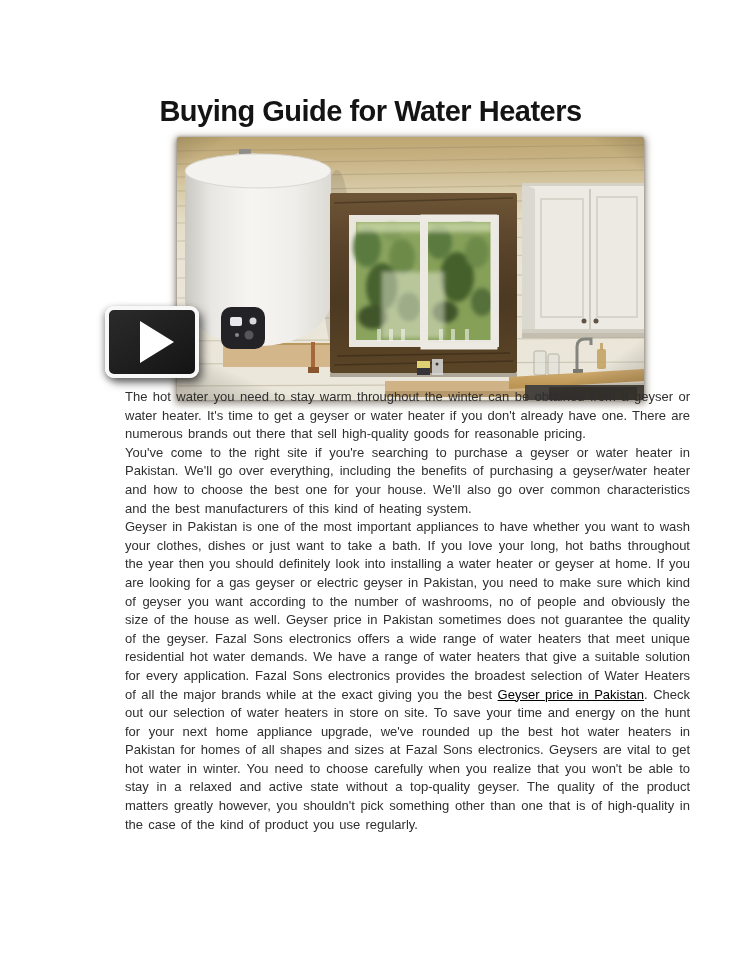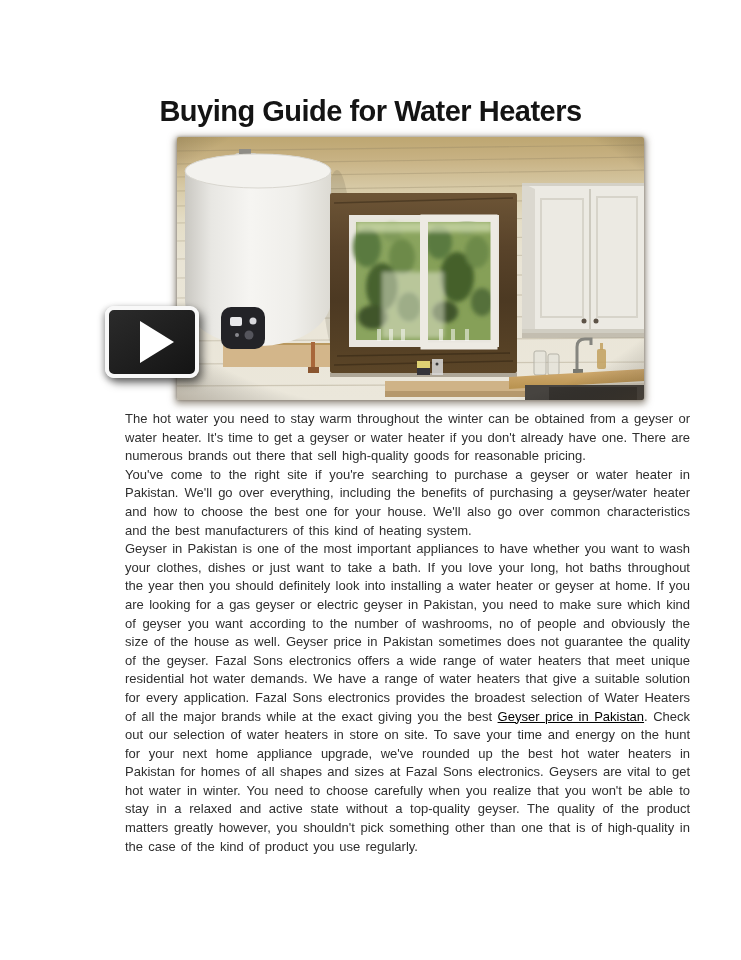--- a/index.html
+++ b/index.html
@@ -47,21 +47,21 @@
   }
   .play-triangle{
     width:0;height:0;
     border-top:21px solid transparent;
     border-bottom:21px solid transparent;
     border-left:34px solid #ffffff;
     margin-left:10px;
   }
   .article{
     position:absolute;
-    left:88px;top:410px;
+    left:88px;top:388px;
     width:565px;
     color:#2f2f2f;
     font-size:13px;
     line-height:18.6px;
     text-align:justify;
     word-spacing:1.5px;
   }
   .article p{margin:0;}
   .inline-link{
     color:#000000;

